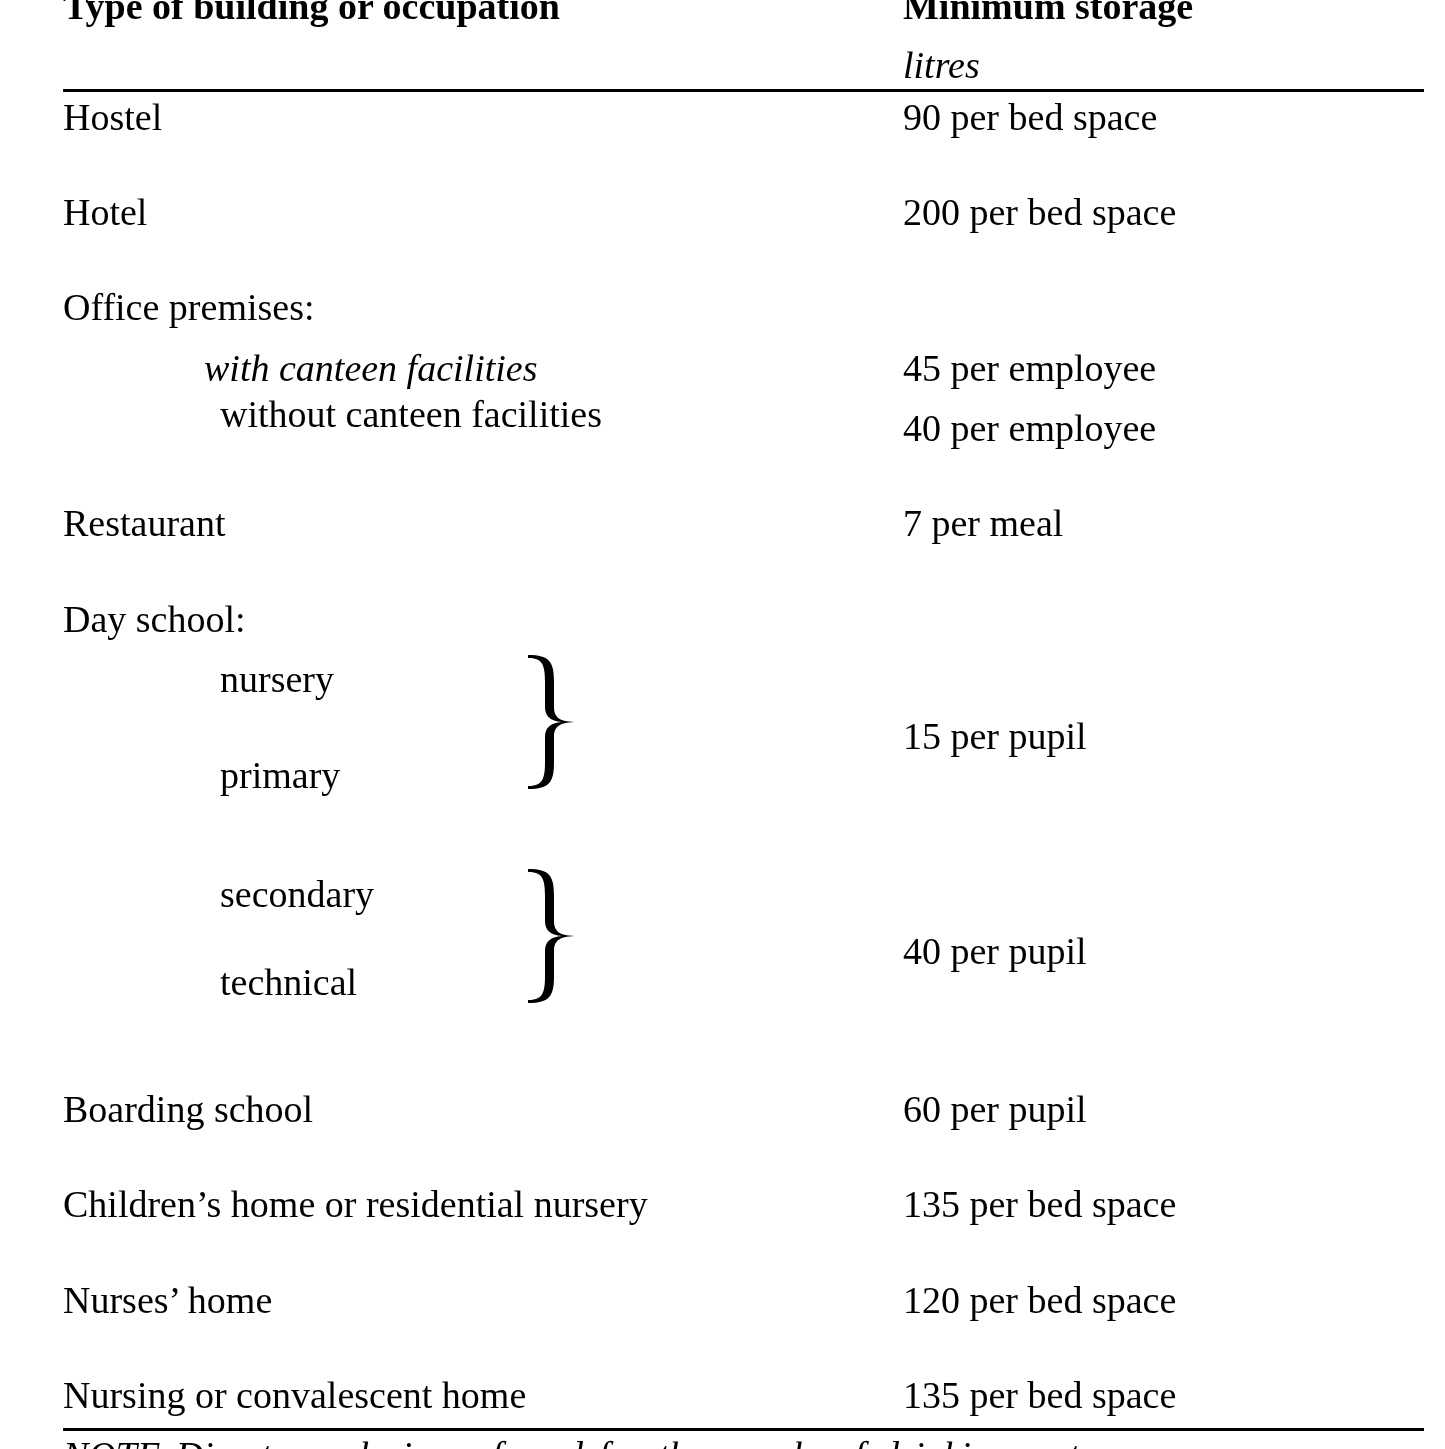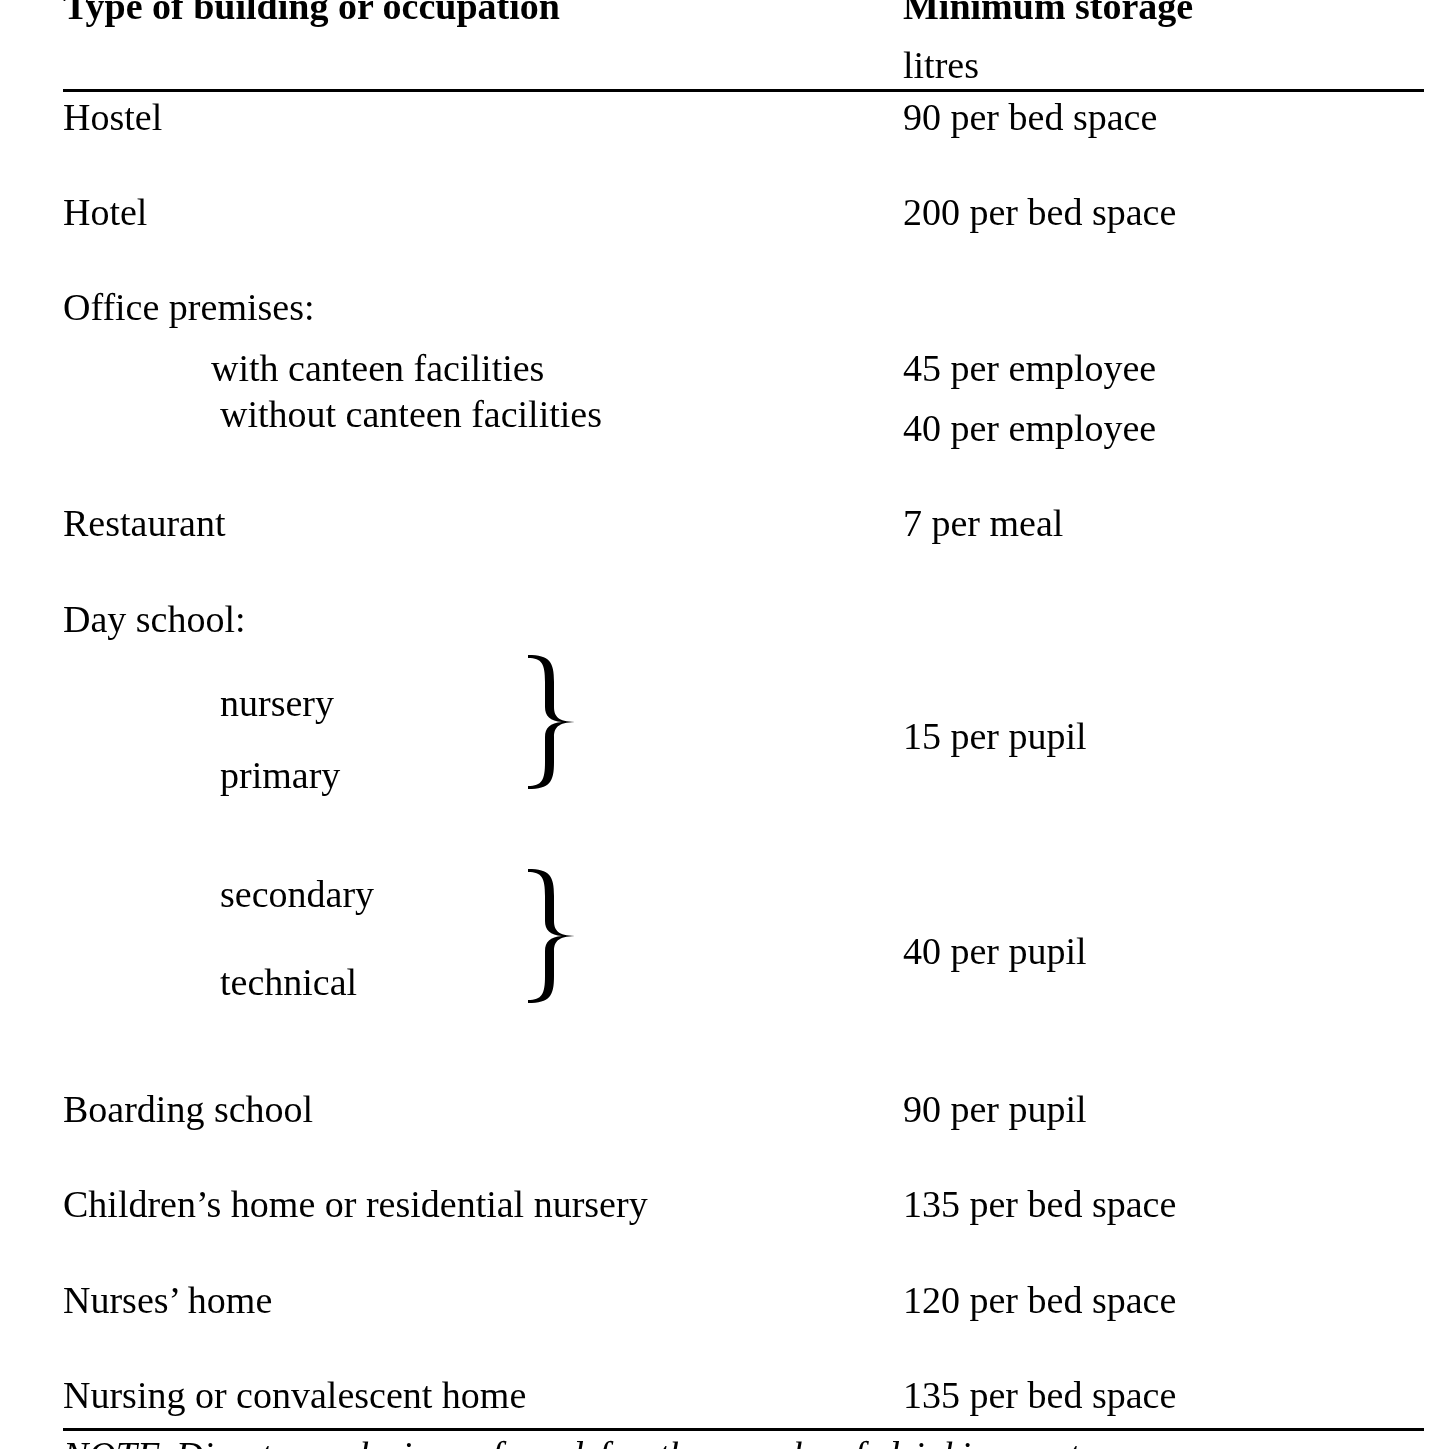--- a/index.html
+++ b/index.html
@@ -37,65 +37,65 @@
     width: 66px;
     height: 140px;
   }
   .brace svg { width: 100%; height: 100%; display: block; }
 </style>
 </head>
 <body>
 
 <div class="t bold" style="left:63px; top:-13px;">Type of building or occupation</div>
 <div class="t bold" style="left:903px; top:-13px;">Minimum storage</div>
-<div class="t" style="left:903px; top:46px;">litres</div>
+<div class="t" style="left:903px; top:46px;font-style:italic;">litres</div>
 
 <div class="rule" style="top:89px;"></div>
 
 <div class="t" style="left:63px; top:98px;">Hostel</div>
 <div class="t" style="left:903px; top:98px;">90 per bed space</div>
 
 <div class="t" style="left:63px; top:193px;">Hotel</div>
 <div class="t" style="left:903px; top:193px;">200 per bed space</div>
 
 <div class="t" style="left:63px; top:288px;">Office premises:</div>
 
-<div class="t" style="left:211px; top:349px;">with canteen facilities</div>
+<div class="t" style="left:204px; top:349px;font-style:italic;">with canteen facilities</div>
 <div class="t" style="left:903px; top:349px;">45 per employee</div>
 
 <div class="t" style="left:220px; top:395px;">without canteen facilities</div>
 <div class="t" style="left:903px; top:409px;">40 per employee</div>
 
 <div class="t" style="left:63px; top:504px;">Restaurant</div>
 <div class="t" style="left:903px; top:504px;">7 per meal</div>
 
 <div class="t" style="left:63px; top:600px;">Day school:</div>
 
-<div class="t" style="left:220px; top:684px;text-align:right;">nursery</div>
+<div class="t" style="left:220px; top:660px;text-align:right;">nursery</div>
 <div class="t" style="left:220px; top:756px;">primary</div>
 
 <div class="brace" style="top:652px;">
   <svg viewBox="0 0 66 140" preserveAspectRatio="none">
     <path d="M8,3 C30,3 34,10 34,30 L34,55 C34,66 40,70 58,70 C40,70 34,74 34,85 L34,110 C34,130 30,137 8,137 L8,134 C22,134 25,128 25,110 L25,85 C25,76 30,71 42,70 C30,69 25,64 25,55 L25,30 C25,12 22,6 8,6 Z" fill="#000"></path>
   </svg>
 </div>
 <div class="t" style="left:903px; top:717px;">15 per pupil</div>
 
 <div class="t" style="left:220px; top:875px;">secondary</div>
 <div class="t" style="left:220px; top:963px;">technical</div>
 
 <div class="brace" style="top:866px;">
   <svg viewBox="0 0 66 140" preserveAspectRatio="none">
     <path d="M8,3 C30,3 34,10 34,30 L34,55 C34,66 40,70 58,70 C40,70 34,74 34,85 L34,110 C34,130 30,137 8,137 L8,134 C22,134 25,128 25,110 L25,85 C25,76 30,71 42,70 C30,69 25,64 25,55 L25,30 C25,12 22,6 8,6 Z" fill="#000"></path>
   </svg>
 </div>
 <div class="t" style="left:903px; top:932px;">40 per pupil</div>
 
 <div class="t" style="left:63px; top:1090px;text-align:center;">Boarding school</div>
-<div class="t" style="left:903px; top:1090px;">90 per pupil</div>
+<div class="t" style="left:903px; top:1090px;">60 per pupil</div>
 
 <div class="t" style="left:63px; top:1185px;">Children’s home or residential nursery</div>
 <div class="t" style="left:903px; top:1185px;">135 per bed space</div>
 
 <div class="t" style="left:63px; top:1281px;">Nurses’ home</div>
 <div class="t" style="left:903px; top:1281px;">120 per bed space</div>
 
 <div class="t" style="left:63px; top:1376px;">Nursing or convalescent home</div>
 <div class="t" style="left:903px; top:1376px;">135 per bed space</div>
 

